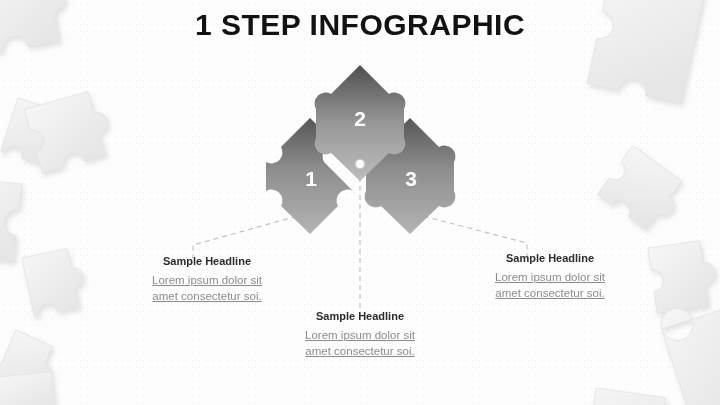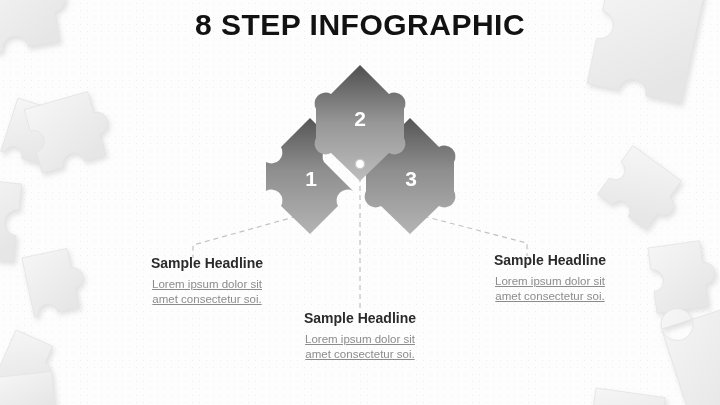--- a/index.html
+++ b/index.html
@@ -47,21 +47,21 @@
     color: #121212;
     font-family: "Liberation Sans", sans-serif;
   }
 
   
   .step-block {
     position: absolute;
     width: 190px;
   }
   .step-block .headline {
-    font-size: 14px;
+    font-size: 11px;
     font-weight: bold;
     color: #2b2b2b;
     margin-bottom: 5px;
     line-height: 1.2;
   }
   .step-block .body {
     font-size: 11.5px;
     color: #8c8c8c;
     line-height: 1.35;
     text-decoration: underline;
@@ -219,21 +219,21 @@
         L316,109
         a11,11 0 0,1 15,-15
         Z"></path>
     </g>
 
     <circle cx="360" cy="164" r="4.6" fill="#ffffff" stroke="#c9c9c9" stroke-width="1.4"></circle>
   </svg>
 
   <div id="text-layer">
 
-    <div class="title">8 STEP INFOGRAPHIC</div>
+    <div class="title">1 STEP INFOGRAPHIC</div>
 
     <div class="pnum pnum-1">1</div>
     <div class="pnum pnum-2">2</div>
     <div class="pnum pnum-3">3</div>
 
     <div class="step-block step-left">
       <div class="headline">Sample Headline</div>
       <div class="body">
         <div>Lorem ipsum dolor sit</div>
         <div>amet consectetur soi.</div>

